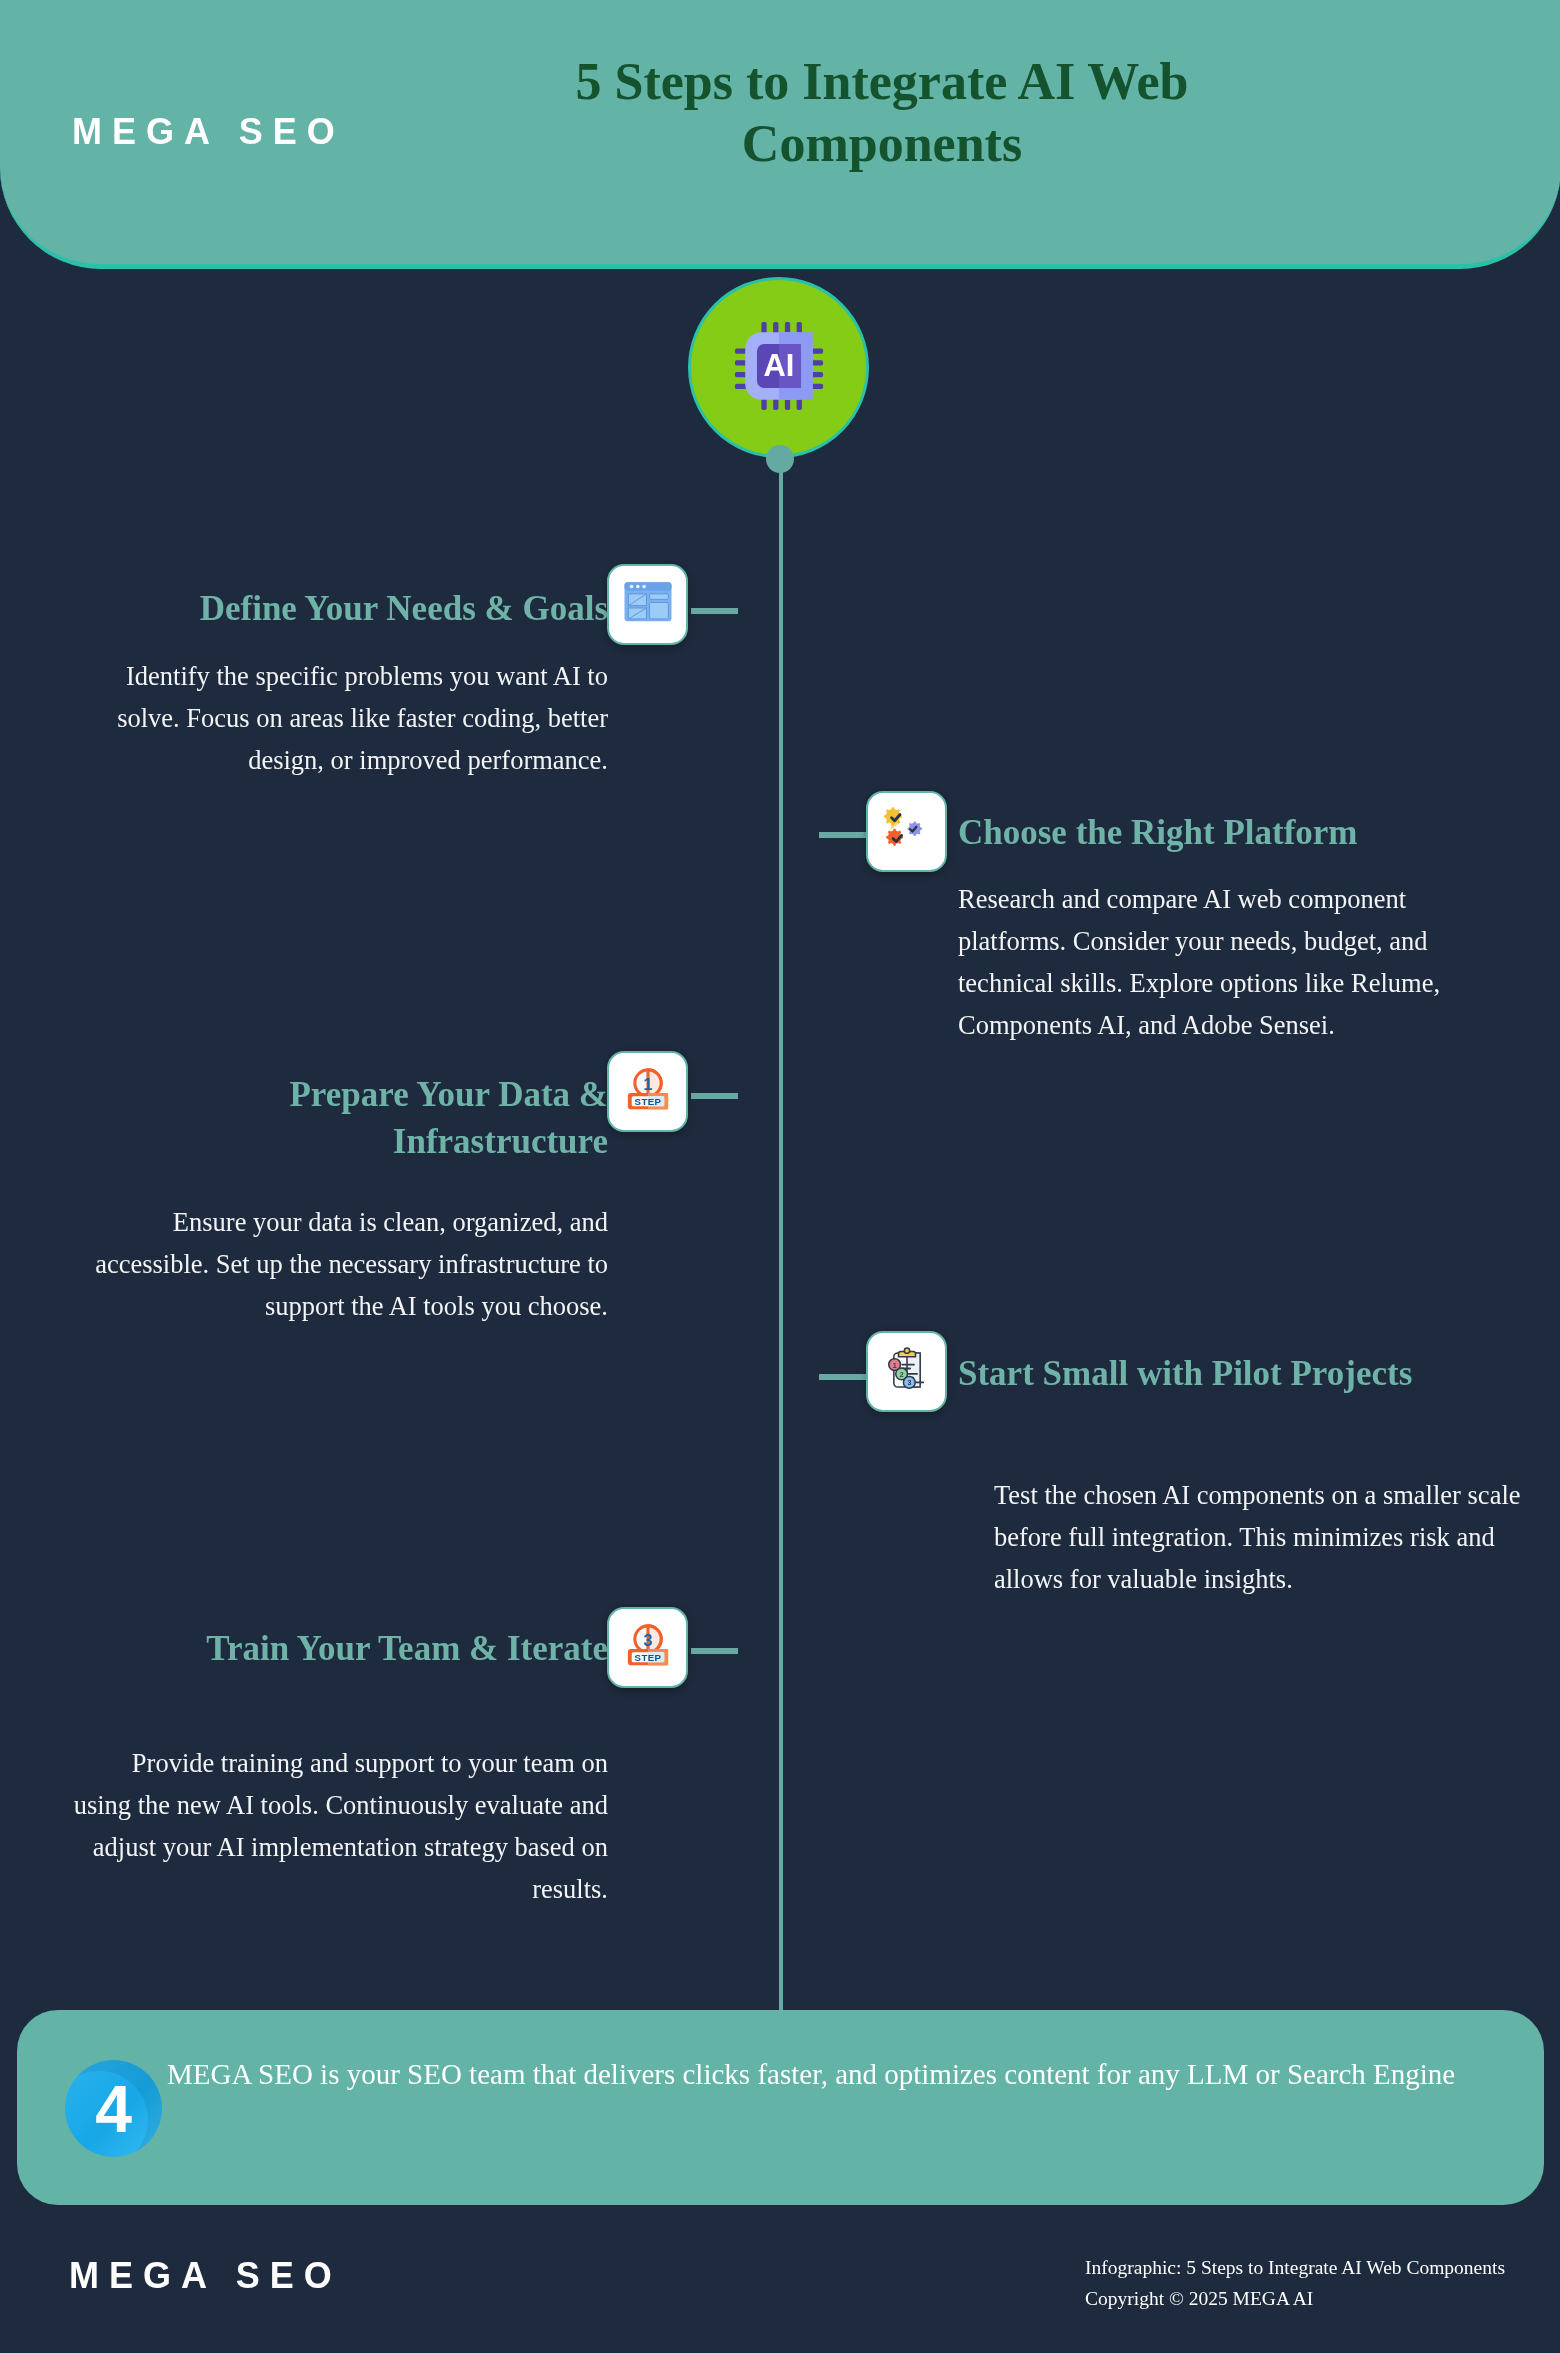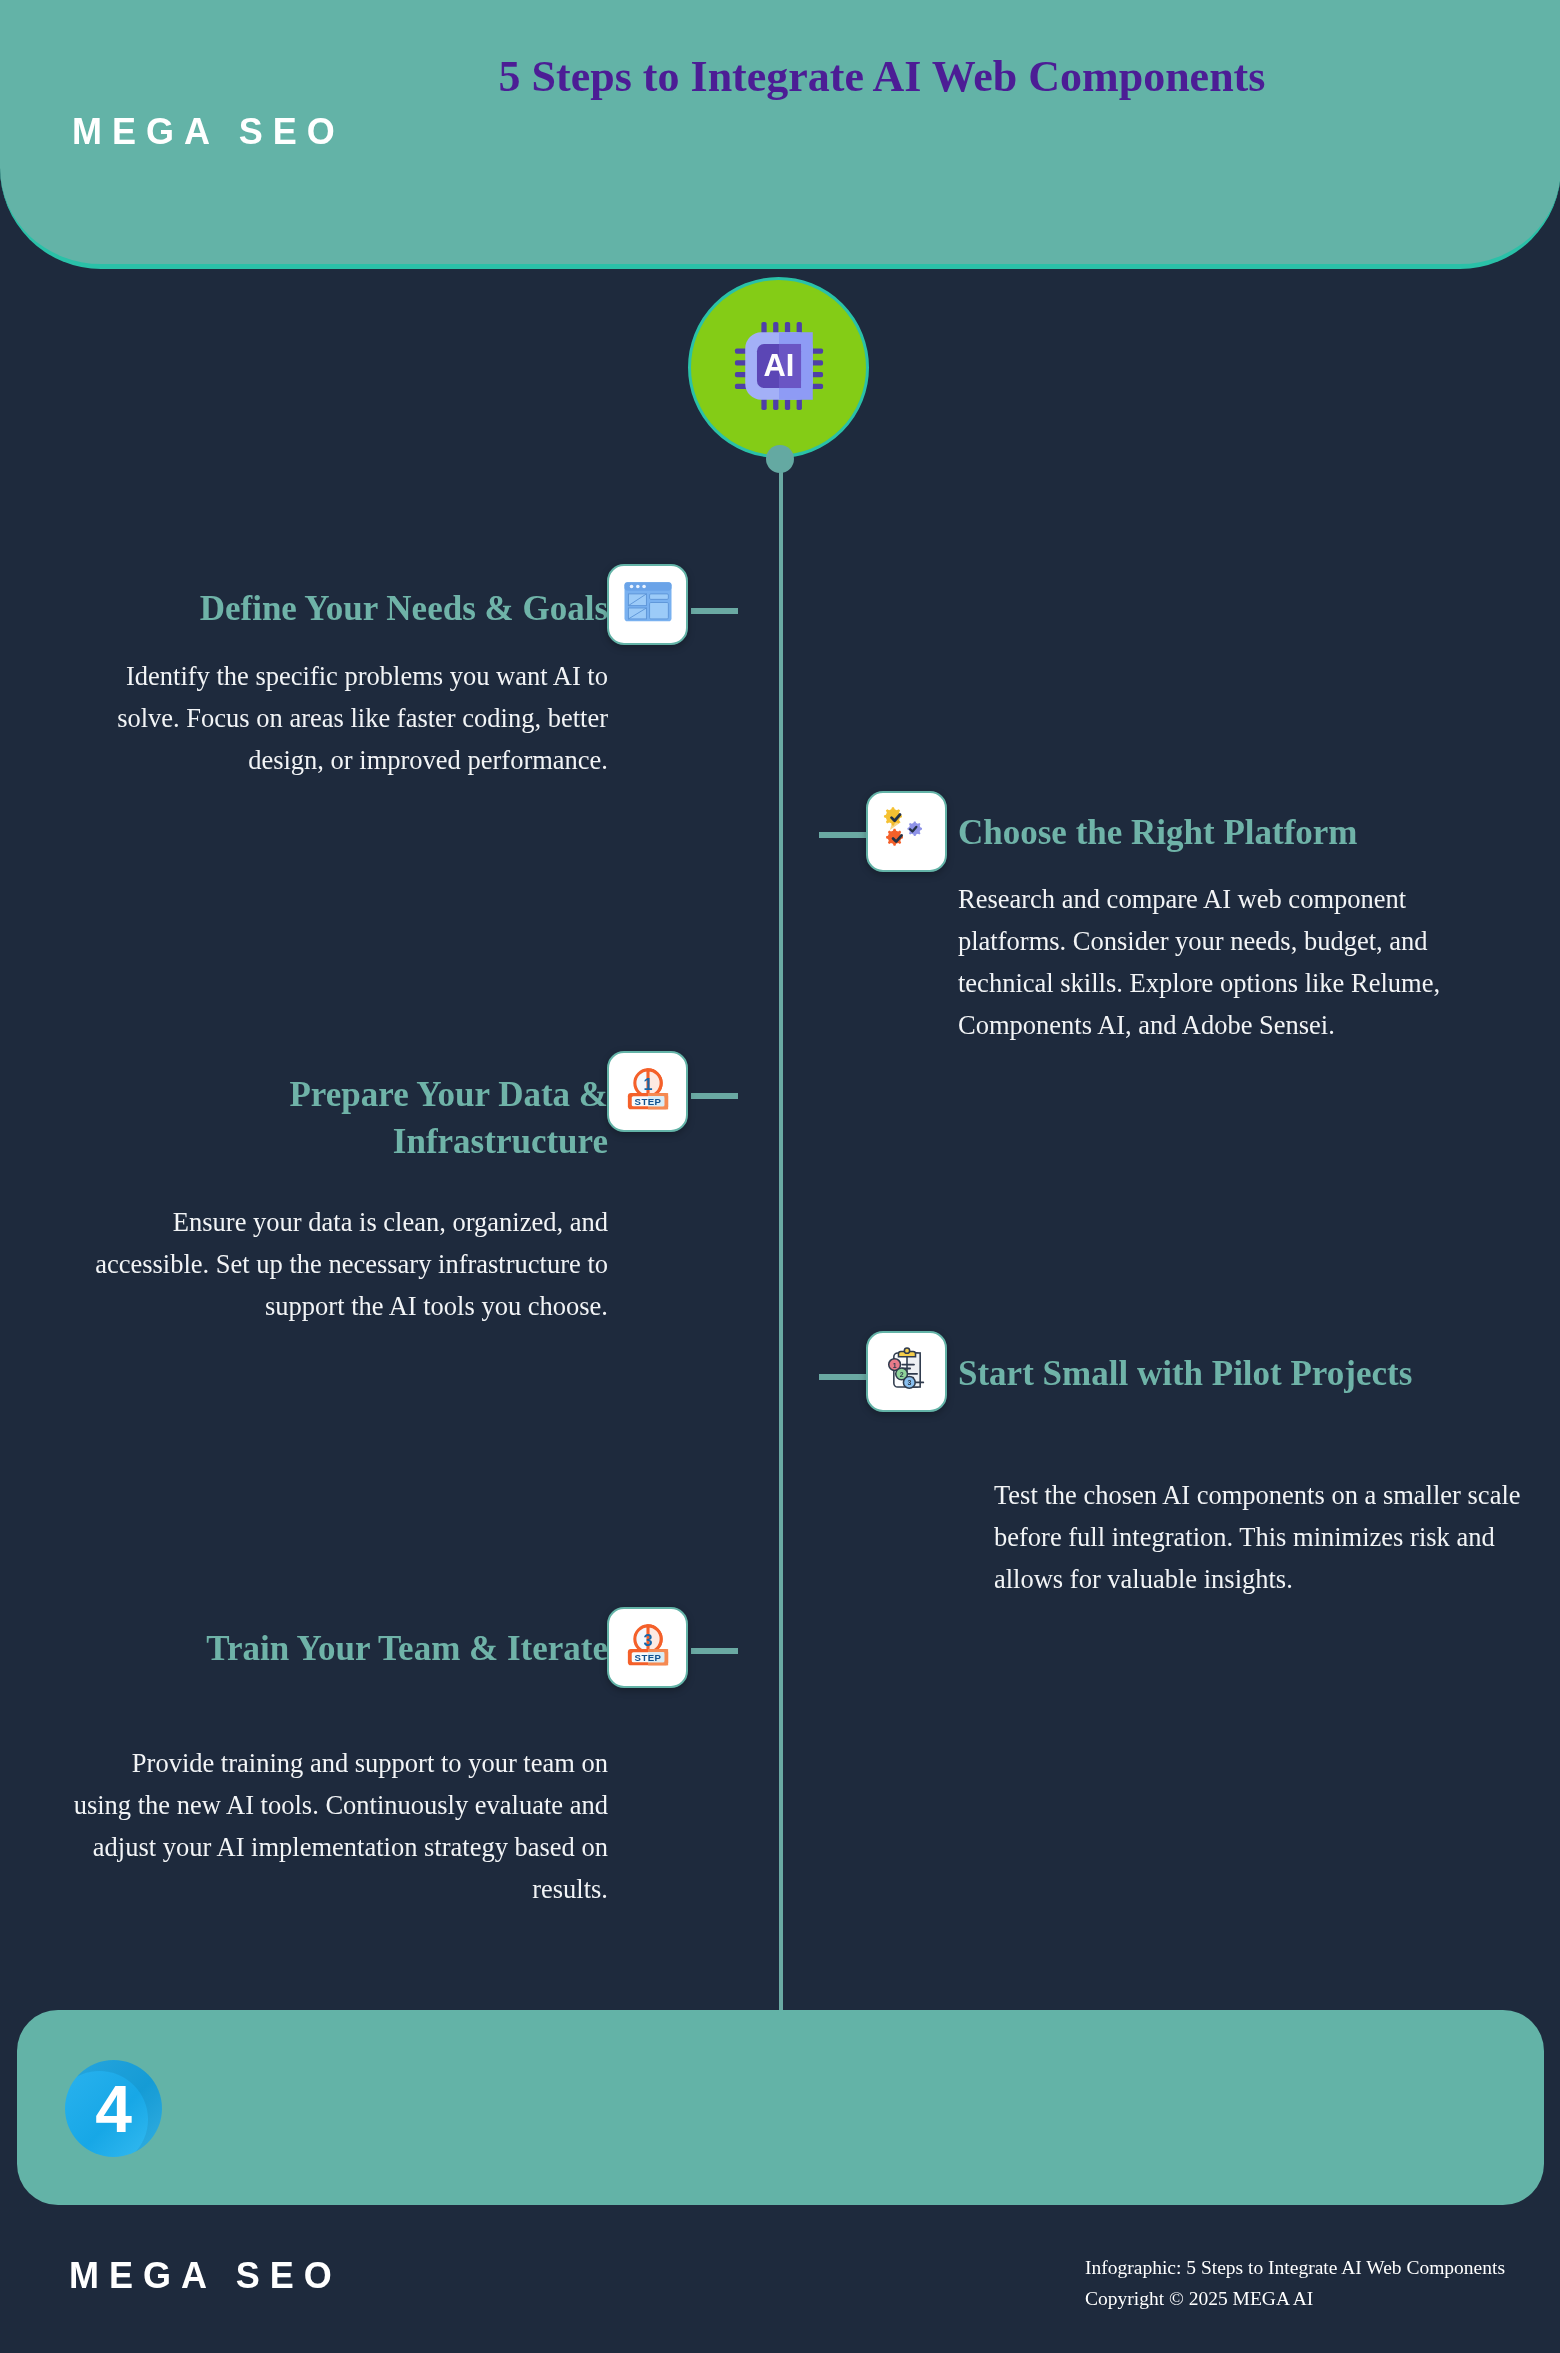--- a/index.html
+++ b/index.html
@@ -21,23 +21,23 @@
     z-index:3;
   }
   .header-logo{
     position:absolute; left:72px; top:111px;
     font-family:"Liberation Sans", sans-serif;
     font-size:36px; font-weight:700; letter-spacing:10px;
     color:#ffffff; white-space:nowrap;
   }
   .header-title{
     position:absolute; left:437px; top:51px; width:890px;
-    text-align:center; color:#4c1d95;
-    font-family:"Liberation Serif", serif;
-    font-size:44px; font-weight:700; line-height:1.2;
+    text-align:center; color:#14532d;
+    font-family:"Liberation Serif", serif;
+    font-size:52px; font-weight:700; line-height:1.2;
   }
 
   
   .timeline-line{
     position:absolute; left:779px; top:367px; width:3.9px; height:1647px;
     background:#6aa9a3; z-index:1;
   }
   .hub{
     position:absolute; left:688px; top:277px; width:181px; height:181px;
     border:3.9px solid #2ac1a8; border-radius:50%;
@@ -263,20 +263,21 @@
         <text x="32" y="50" font-family="Liberation Sans, sans-serif" font-size="12.5" font-weight="700" fill="#11518f" text-anchor="middle" letter-spacing="0.5">STEP</text>
       </svg>
     </span>
   </div>
   <div class="step-title" style="left:70px; top:1625px; width:538px;">Train Your Team &amp; Iterate</div>
   <div class="step-desc" style="left:70px; top:1695px; width:538px;margin-top:48px;">Provide training and support to your team on using the new AI tools. Continuously evaluate and adjust your AI implementation strategy based on results.</div>
 </div>
 
 <div class="cta">
   <div class="cta-badge">4</div>
+  <div class="cta-text">MEGA SEO is your SEO team that delivers clicks faster, and optimizes content for any LLM or Search Engine</div>
 </div>
 
 <div class="footer-logo">MEGA SEO</div>
 <div class="footer-meta">
   <div>Infographic: 5 Steps to Integrate AI Web Components</div>
   <div>Copyright © 2025 MEGA AI</div>
 </div>
 
 
 </body></html>

